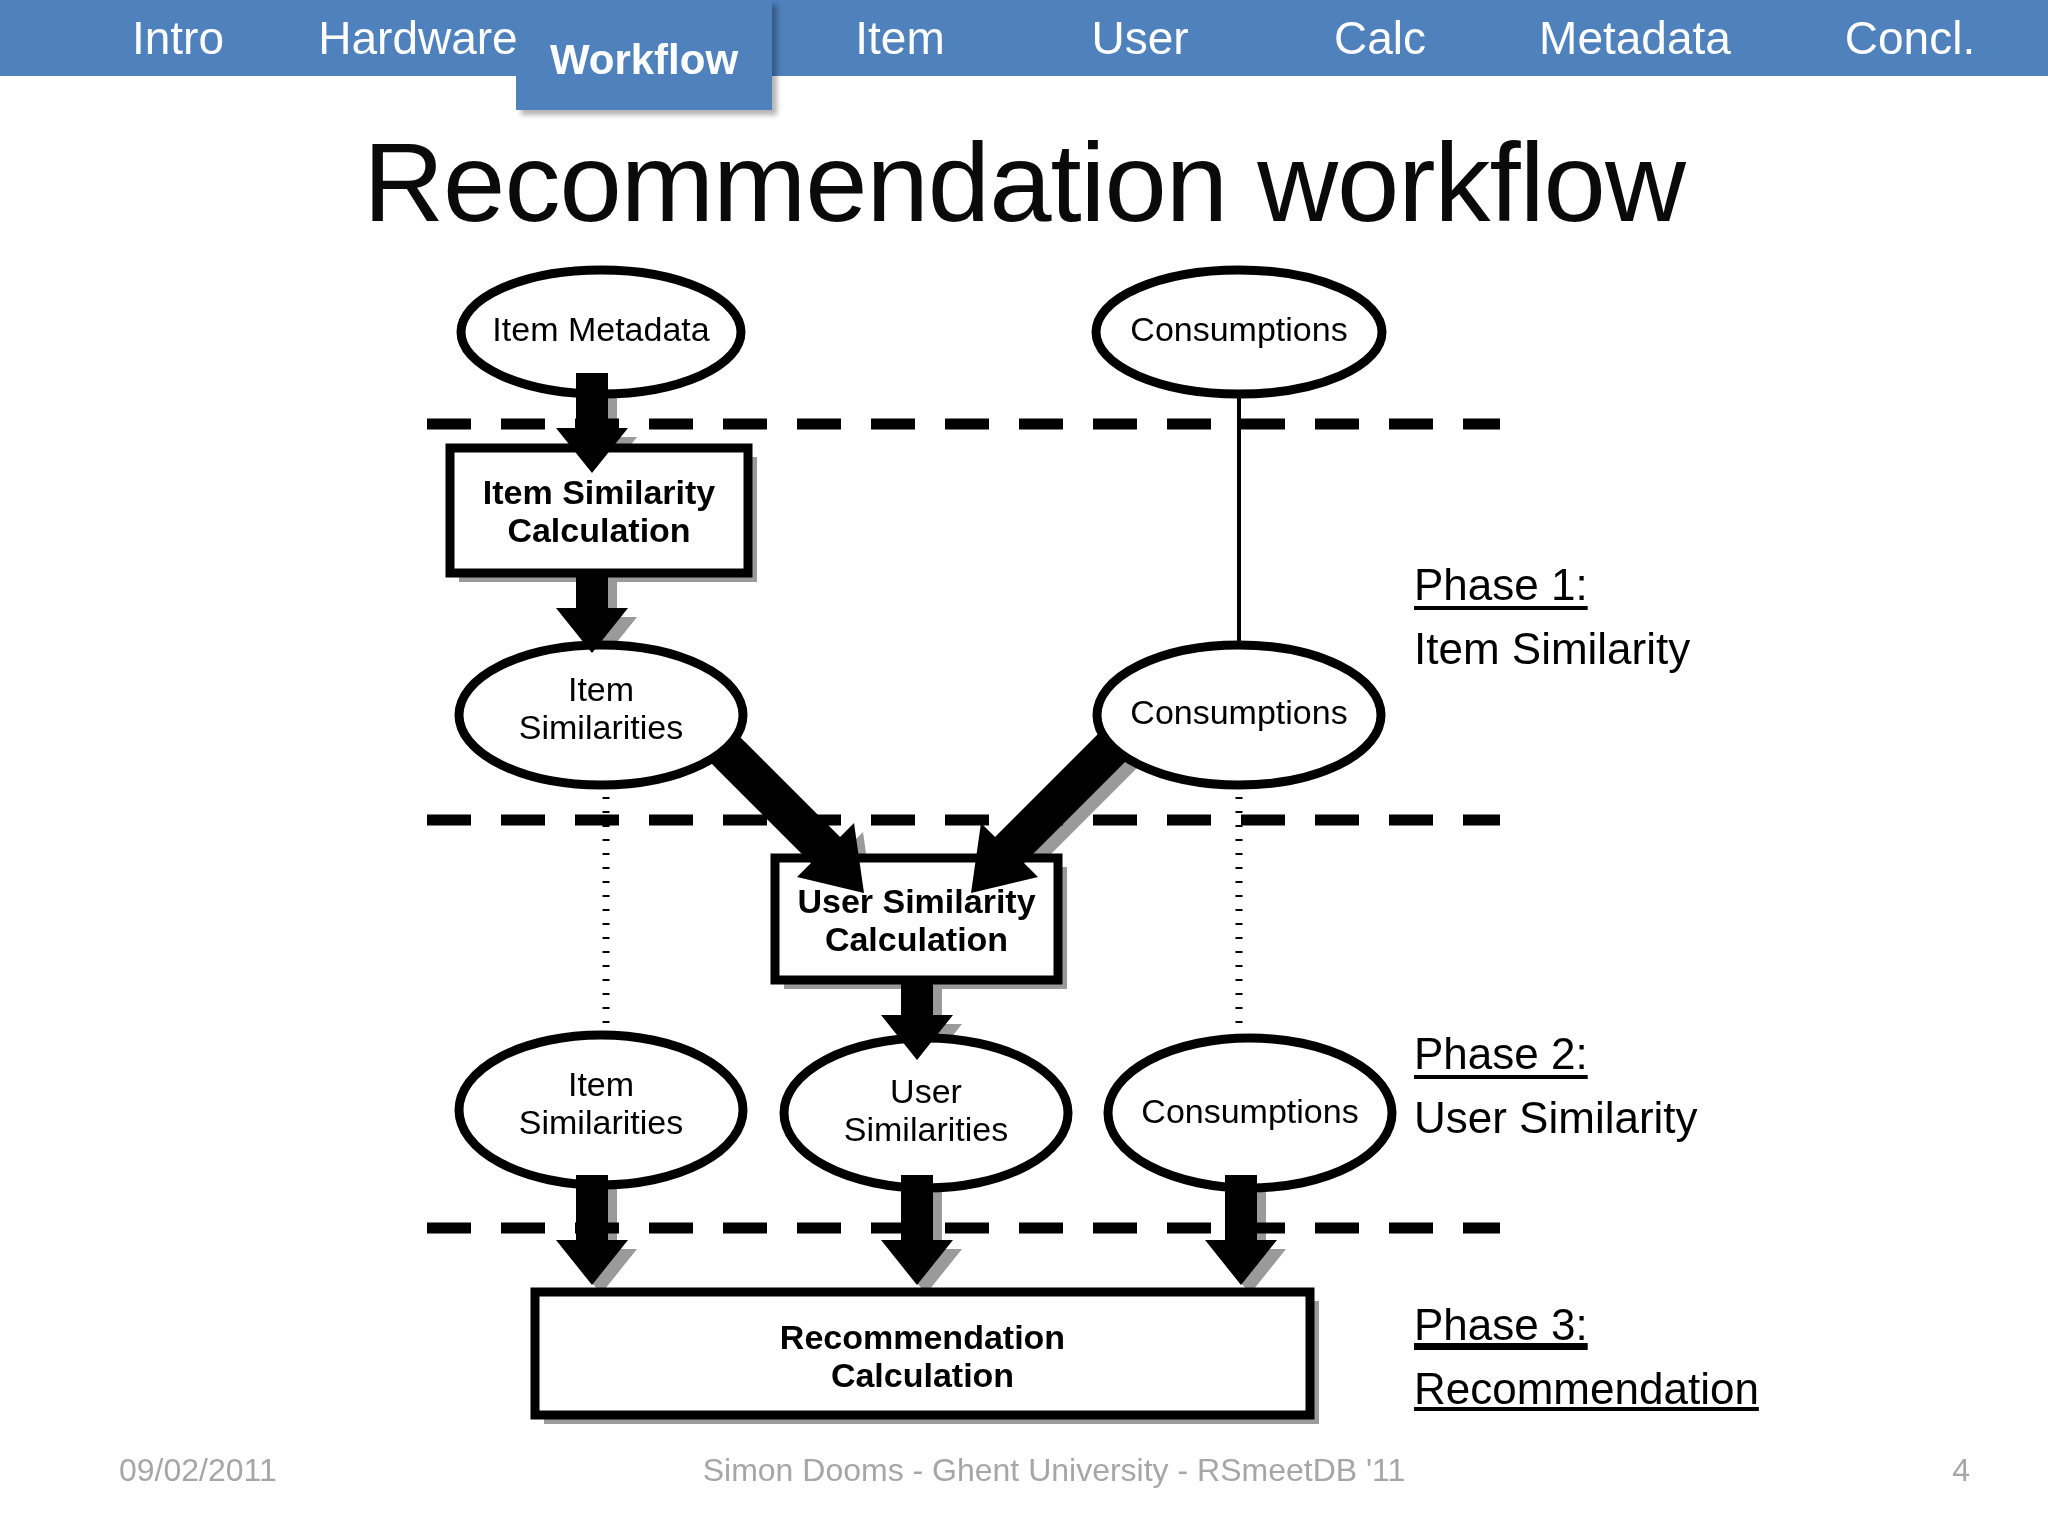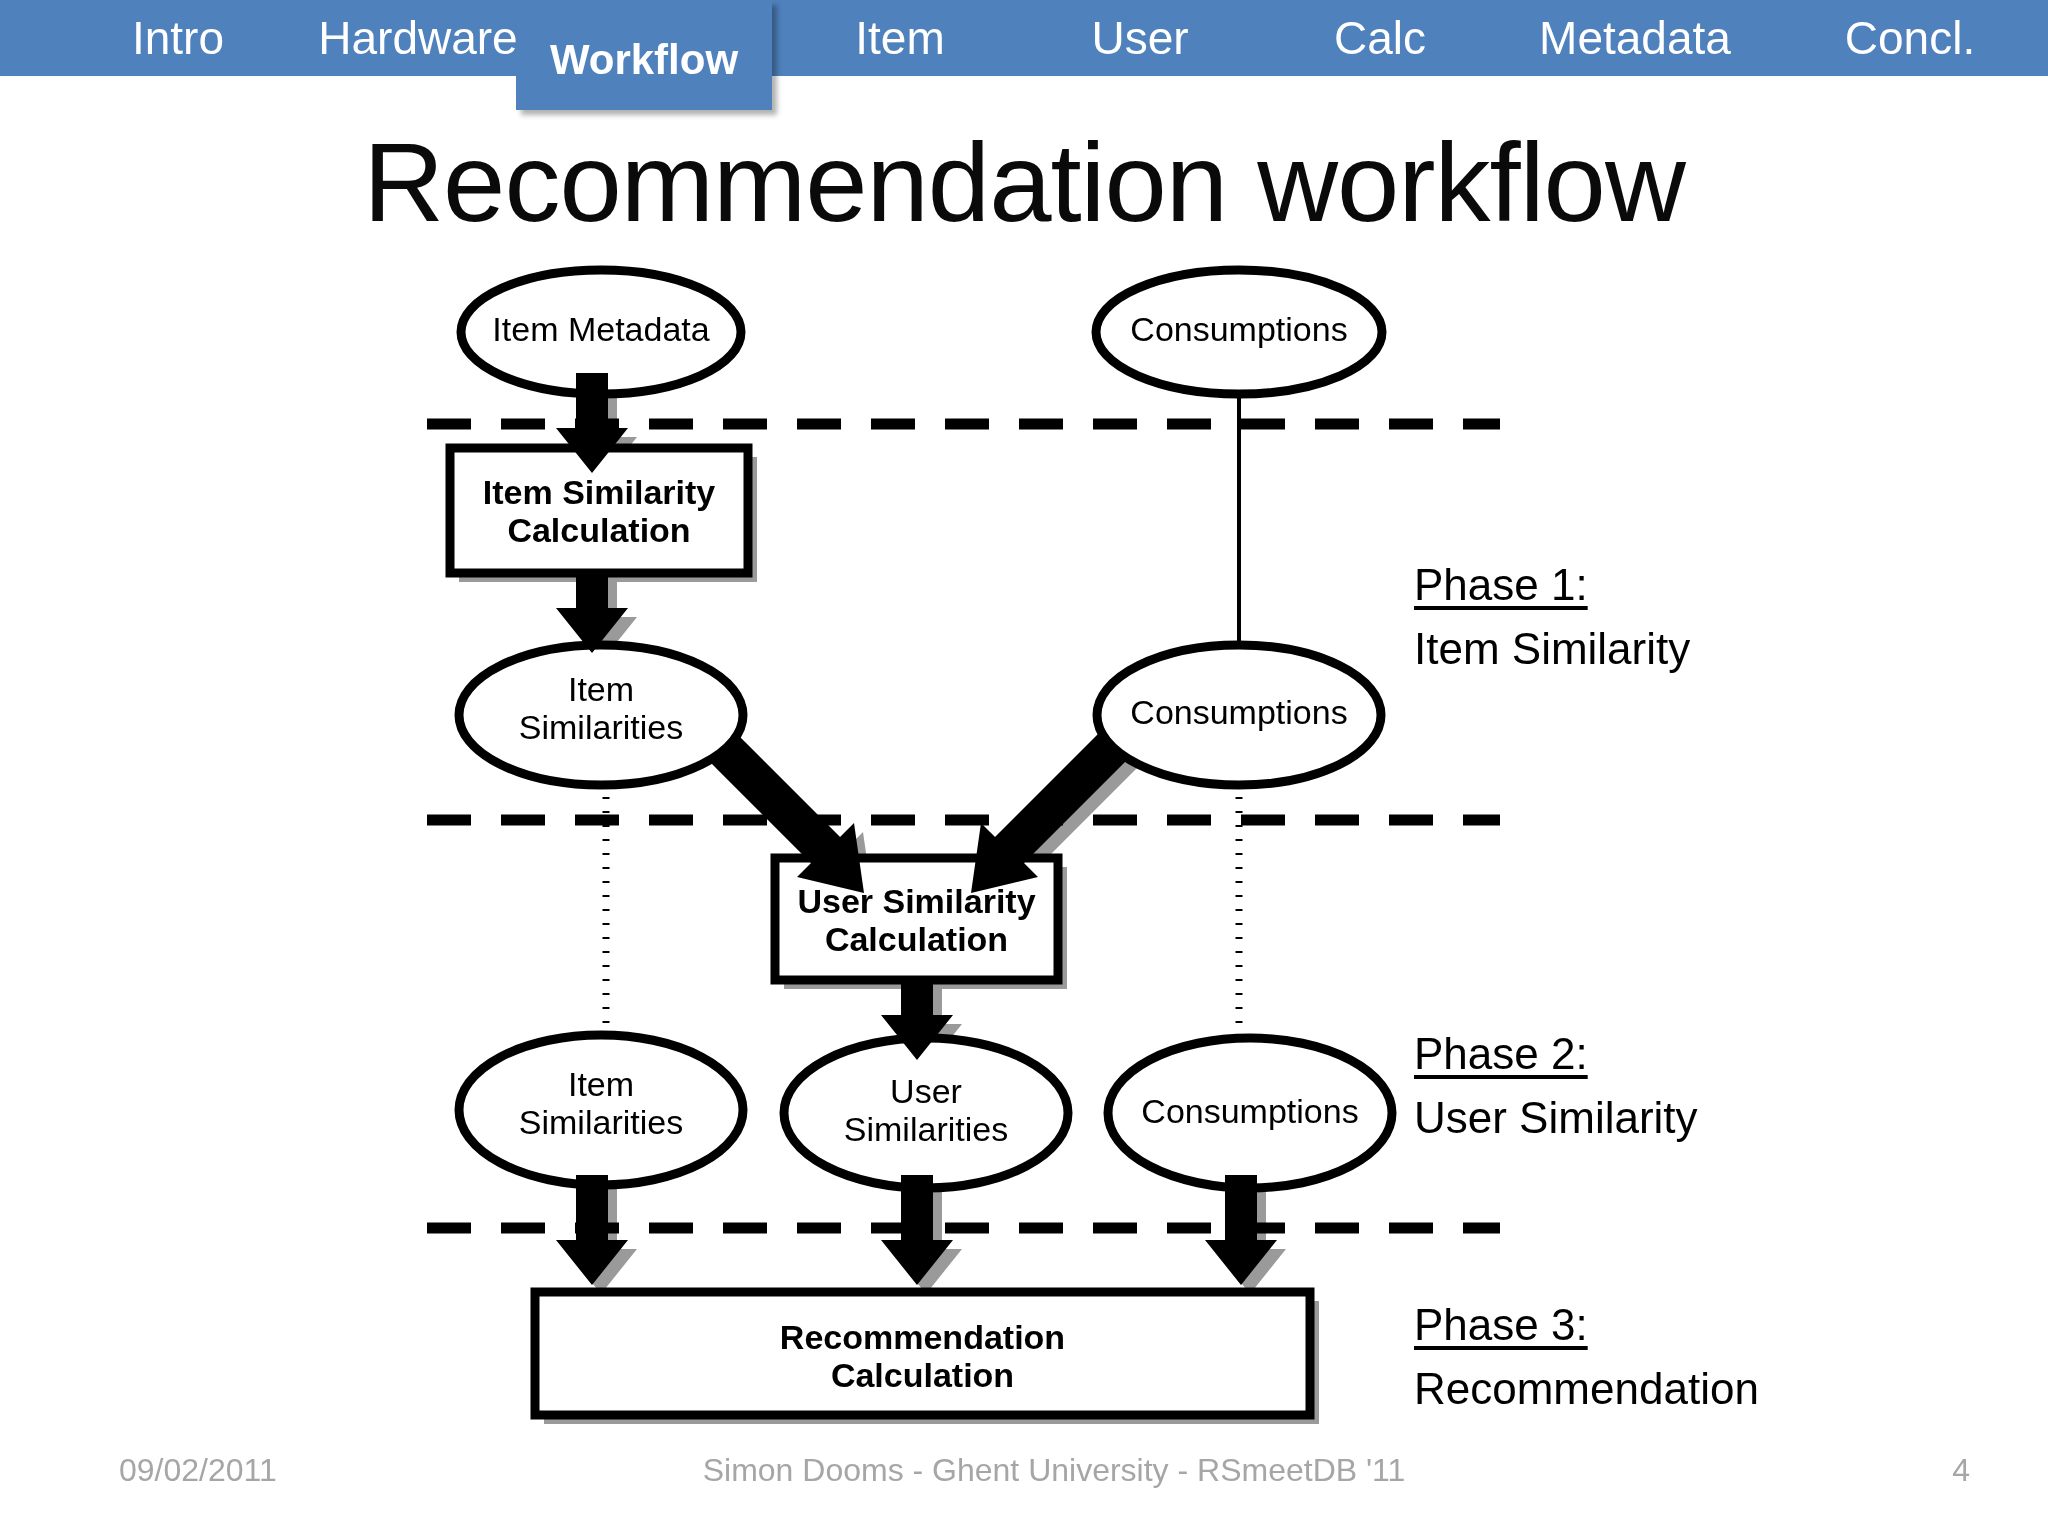--- a/index.html
+++ b/index.html
@@ -246,20 +246,20 @@
 Calculation</div>
 
 <div class="phase-block" style="top:560px;">
   <div class="phase-title">Phase 1:</div>
   <div class="phase-sub">Item Similarity</div>
 </div>
 <div class="phase-block" style="top:985px;margin-top:44px;">
   <div class="phase-title">Phase 2:</div>
   <div class="phase-sub">User Similarity</div>
 </div>
-<div class="phase-block" style="top:1300px;">
+<div class="phase-block" style="top:1300px;text-decoration:underline;">
   <div class="phase-title">Phase 3:</div>
   <div class="phase-sub">Recommendation</div>
 </div>
 
 <div class="footer-text" id="footer-date">09/02/2011</div>
 <div class="footer-text" id="footer-center">Simon Dooms - Ghent University - RSmeetDB '11</div>
 <div class="footer-text" id="footer-page">4</div>
 
 </body></html>

